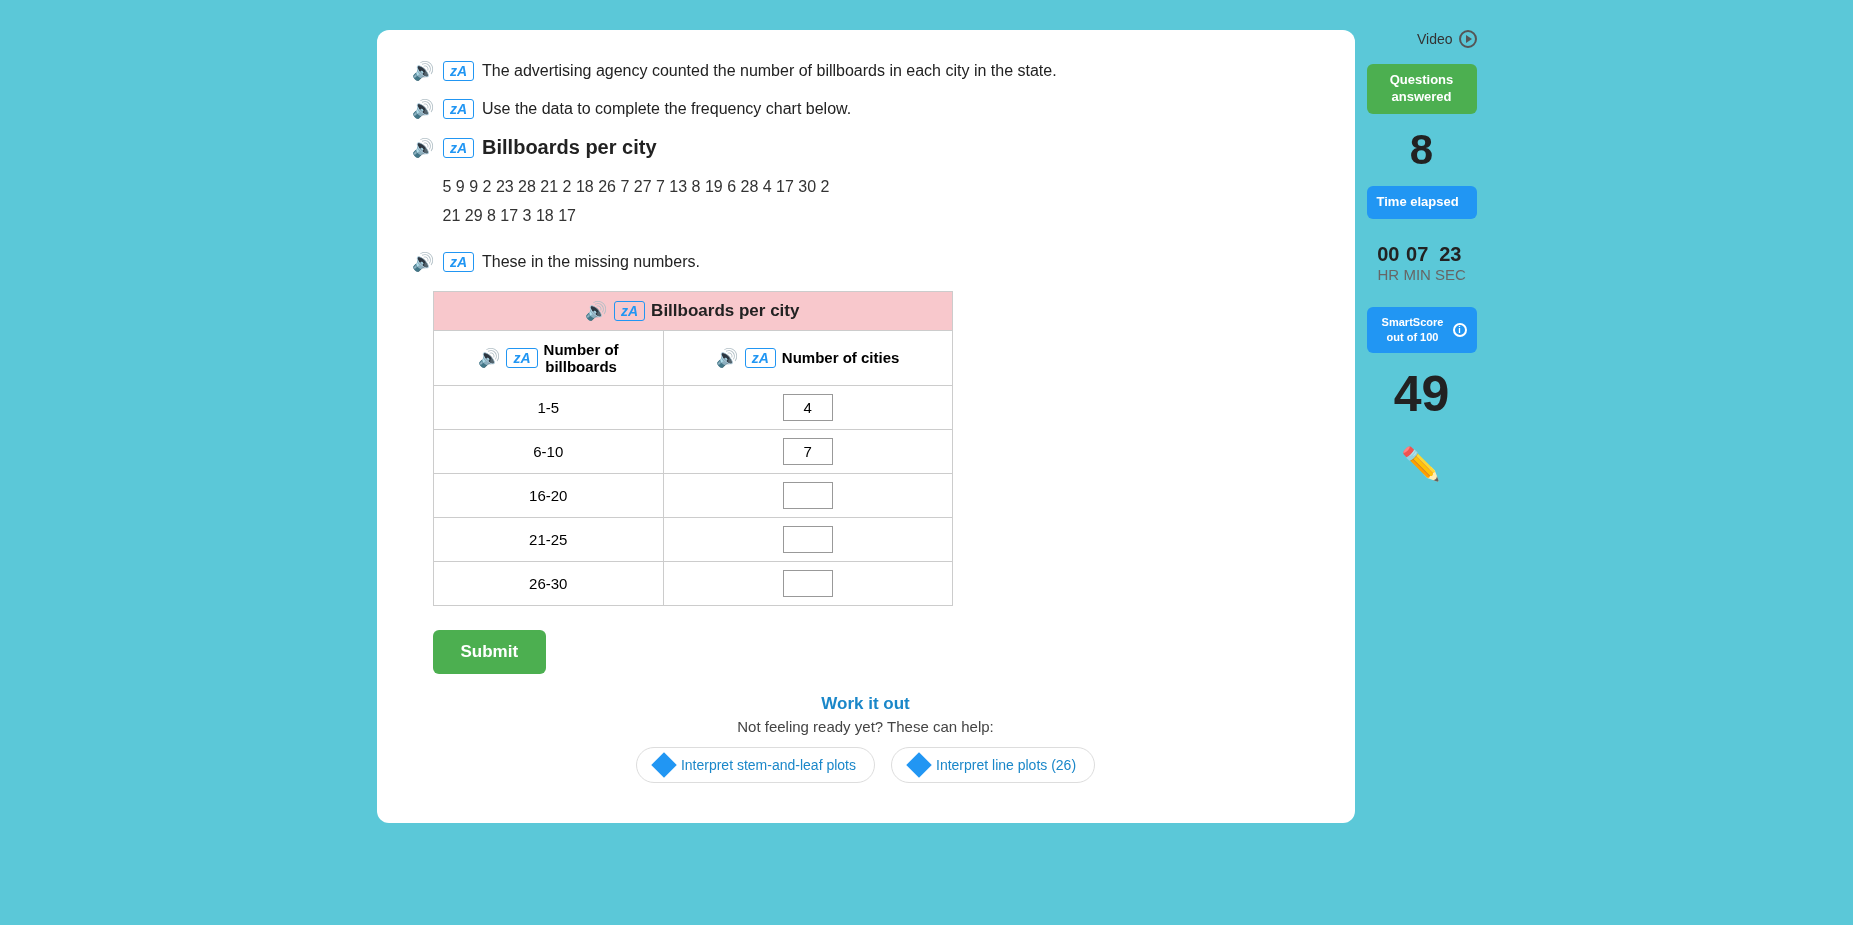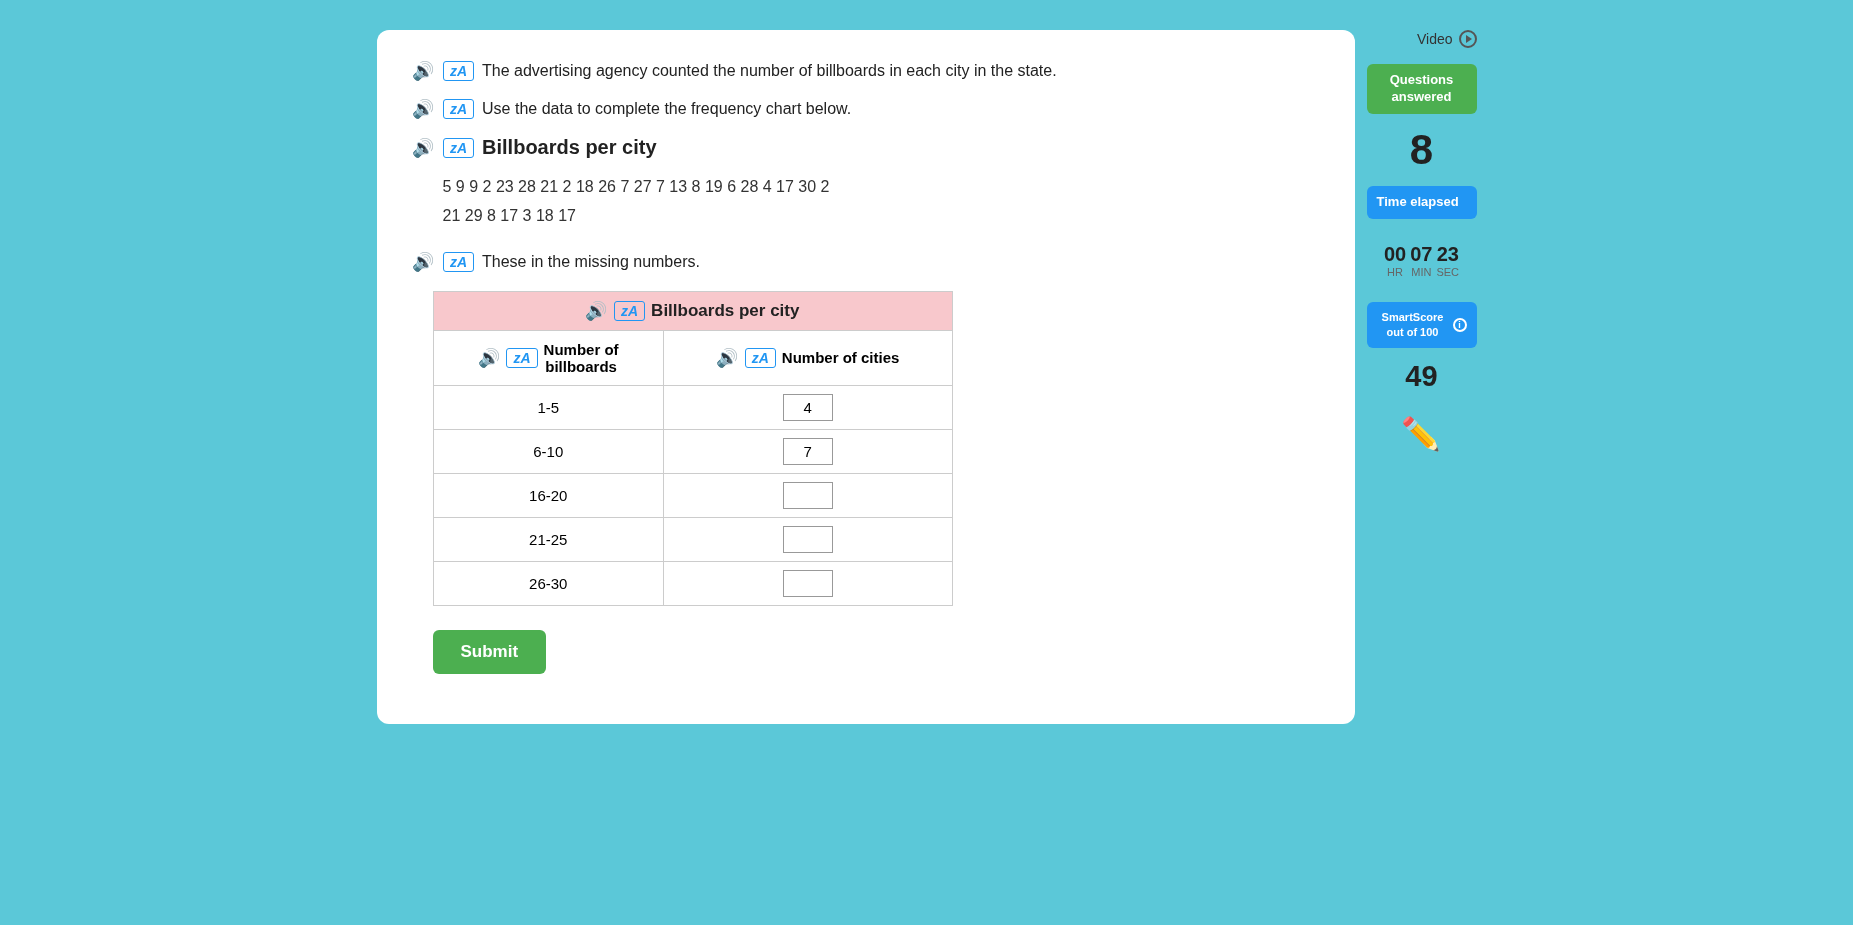--- a/index.html
+++ b/index.html
@@ -91,21 +91,21 @@
       display: flex;
       flex-direction: column;
       align-items: center;
     }
     .timer-value {
       font-size: 20px;
       font-weight: bold;
       color: #222;
     }
     .timer-label {
-      font-size: 11px;
+      font-size: 15px;
       color: #666;
       text-transform: uppercase;
     }
     .smart-score-btn {
       background: #2196f3;
       color: white;
       border: none;
       border-radius: 6px;
       padding: 8px 10px;
       font-size: 11px;
@@ -124,21 +124,21 @@
       border: 2px solid white;
       border-radius: 50%;
       display: inline-flex;
       align-items: center;
       justify-content: center;
       font-size: 9px;
       font-weight: bold;
       flex-shrink: 0;
     }
     .smart-score-number {
-      font-size: 29px;
+      font-size: 50px;
       font-weight: bold;
       text-align: center;
       color: #222;
       margin: 4px 0;
     }
     .pencil-icon {
       margin-top: 10px;
       font-size: 32px;
       color: #2196f3;
       text-align: center;
@@ -396,20 +396,34 @@
             <td>26-30</td>
             <td style="text-align: center;"><input type="text" class="answer-input" style=""></td>
           </tr>
         </tbody>
     </table>
 
     
     <button class="submit-btn">Submit</button>
 
     
+    <div class="work-it-out">
+      <div class="work-it-out-title">Work it out</div>
+      <div class="work-it-out-sub">Not feeling ready yet? These can help:</div>
+      <div class="help-links">
+        <a class="help-link">
+          <div class="diamond-icon"></div>
+          <span>Interpret stem-and-leaf plots</span>
+        </a>
+        <a class="help-link">
+          <div class="diamond-icon"></div>
+          <span>Interpret line plots (26)</span>
+        </a>
+      </div>
+    </div>
 
   </div>
 
   <div class="sidebar">
 
     <div class="video-sidebar-container">
       <span style="font-size:14px;color:#333;">Video</span>
       <div class="video-play-icon"></div>
     </div>
 

